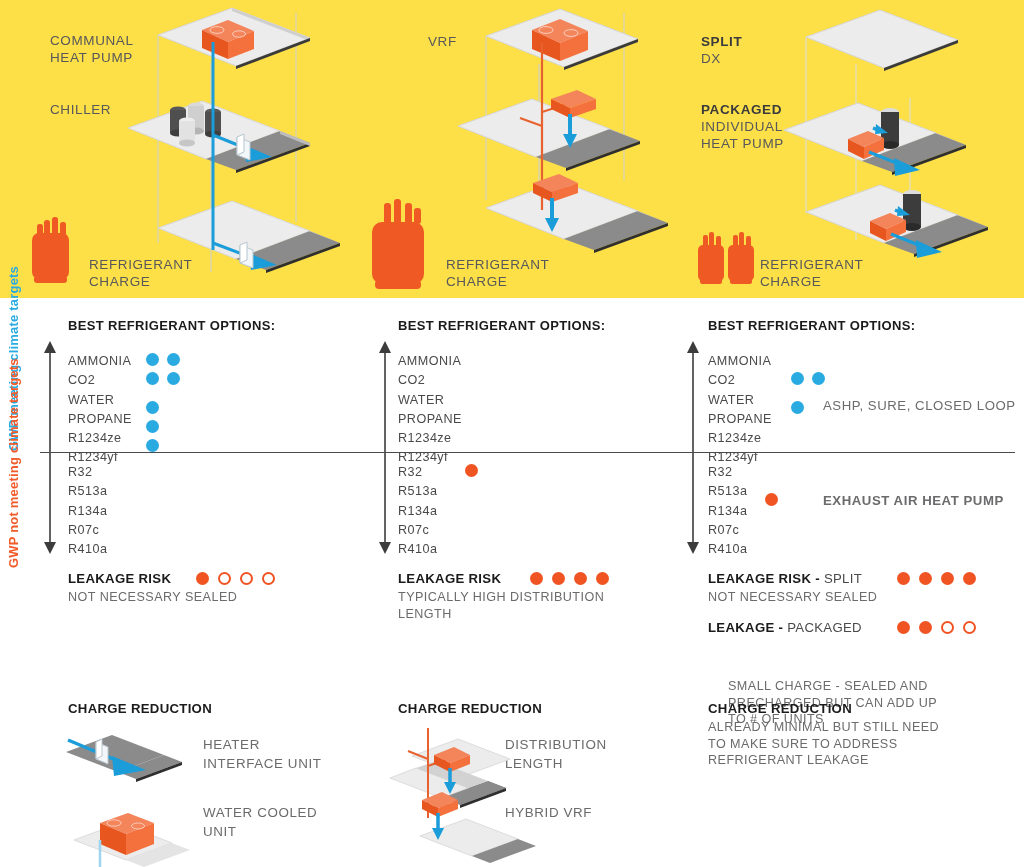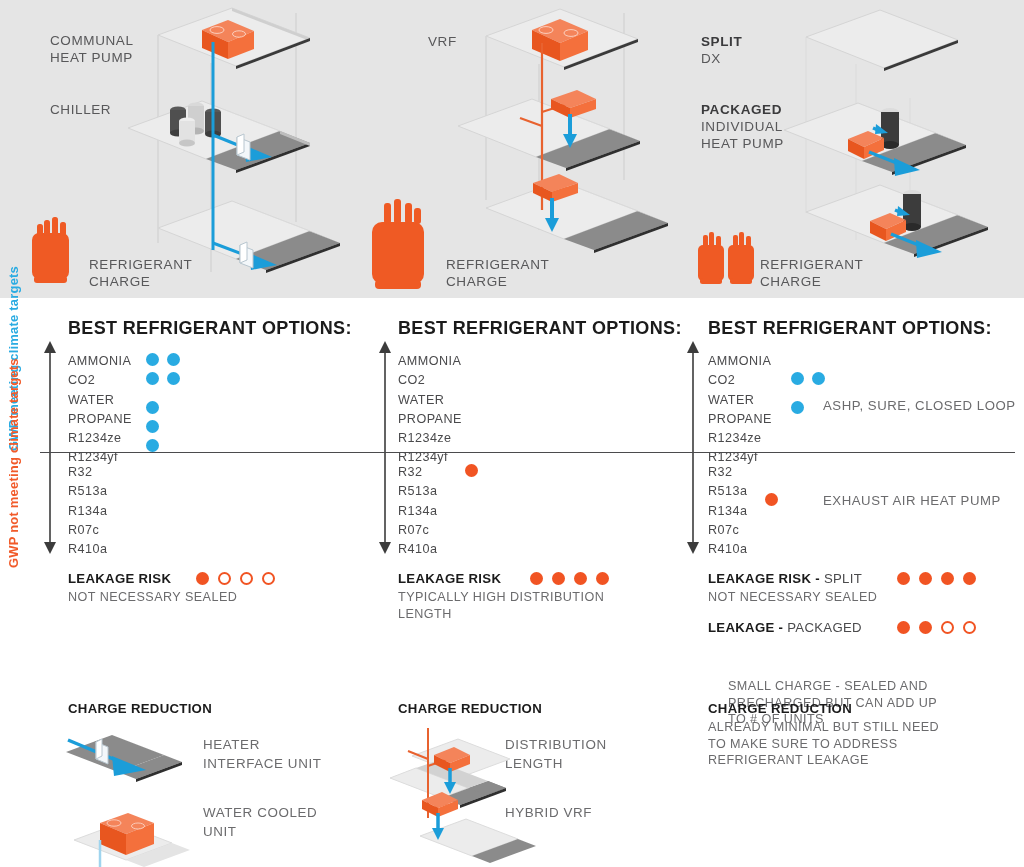--- a/index.html
+++ b/index.html
@@ -12,21 +12,21 @@
   #page {
     position: relative;
     width: 1024px; height: 867px;
     background: #ffffff;
   }
 
   
   #hero-band {
     position: absolute; left: 0; top: 0;
     width: 1024px; height: 298px;
-    background: #e5e5e5;
+    background: #fde047;
   }
   .hero-col { position: absolute; top: 0; height: 298px; }
   #hero-col-1 { left: 0;   width: 348px; }
   #hero-col-2 { left: 348px; width: 340px; }
   #hero-col-3 { left: 688px; width: 336px; }
 
   .hero-label {
     position: absolute;
     font-size: 13.5px;
     letter-spacing: 0.6px;
@@ -34,21 +34,21 @@
     line-height: 17px;
     white-space: pre-line;
   }
   .hero-label.bold { font-weight: bold; color: #3b3b3d; }
 
   .hero-svg { position: absolute; left: 0; top: 0; }
 
   
   .col-head {
     position: absolute;
-    font-size: 18px;
+    font-size: 13px;
     font-weight: bold;
     letter-spacing: 0.35px;
     color: #1b1b1b;
   }
   .ref-list {
     position: absolute;
     font-size: 12.6px;
     letter-spacing: 0.45px;
     color: #4a4a4c;
     line-height: 19.3px;
@@ -447,21 +447,21 @@
     <div>R134a</div>
     <div>R07c</div>
     <div>R410a</div>
   </div>
   <span class="dot blue" style="left:791px; top:372px;"></span>
   <span class="dot blue" style="left:812px; top:372px;"></span>
   <span class="dot blue" style="left:791px; top:401px;"></span>
   <span class="dot orange" style="left:765px; top:493px;"></span>
 
   <div class="annot" style="left:823px; top:398px;">ASHP, SURE, CLOSED LOOP</div>
-  <div class="annot" style="left:823px; top:493px;">EXHAUST AIR HEAT PUMP</div>
+  <div class="annot" style="left:823px; top:493px;font-weight:bold;">EXHAUST AIR HEAT PUMP</div>
 
   <div class="blk-title" style="left:68px; top:571px;">LEAKAGE RISK</div>
   <div class="blk-sub" style="left:68px; top:589px;">NOT NECESSARY SEALED</div>
   <span class="dot orange" style="left:196px; top:572px;"></span>
   <span class="dot hollow" style="left:218px; top:572px;"></span>
   <span class="dot hollow" style="left:240px; top:572px;"></span>
   <span class="dot hollow" style="left:262px; top:572px;"></span>
 
   <div class="blk-title" style="left:398px; top:571px;">LEAKAGE RISK</div>
   <div class="blk-sub" style="left:398px; top:589px;">TYPICALLY HIGH DISTRIBUTION

